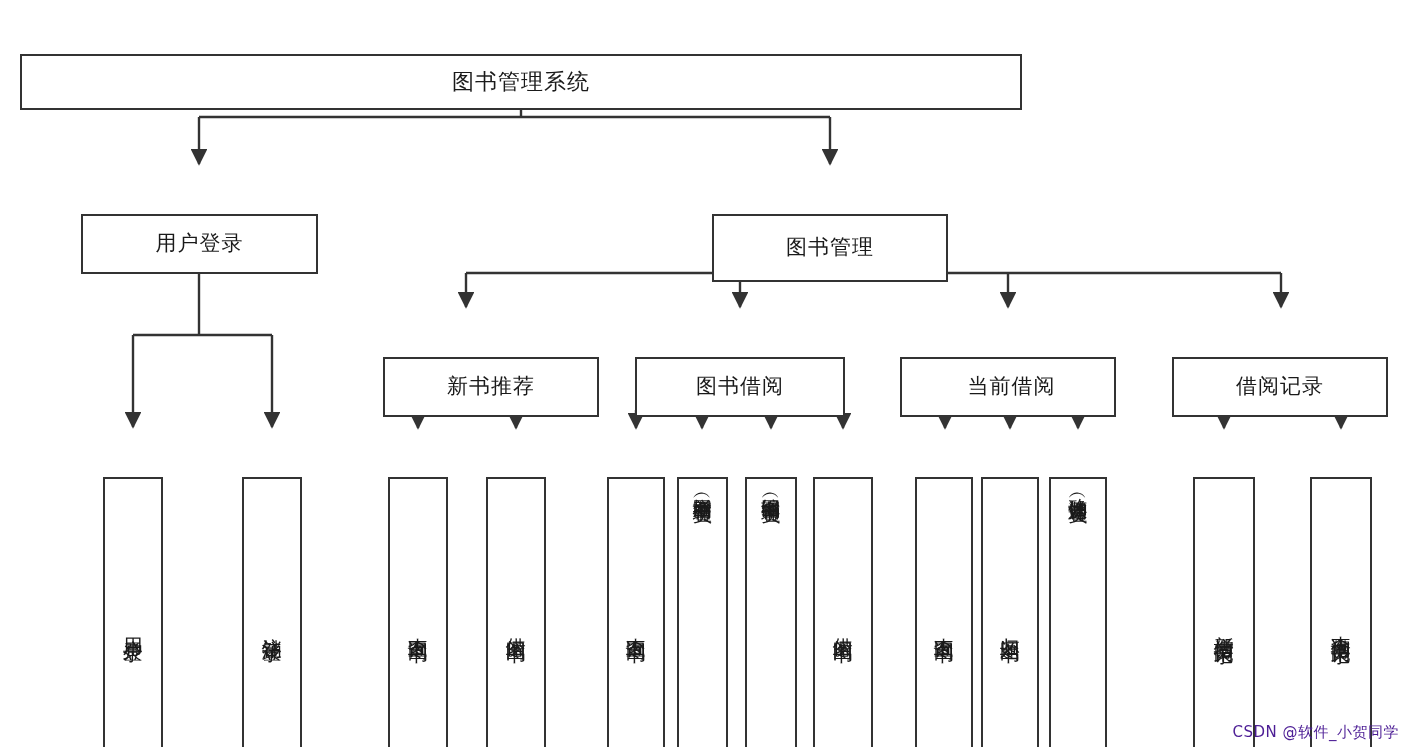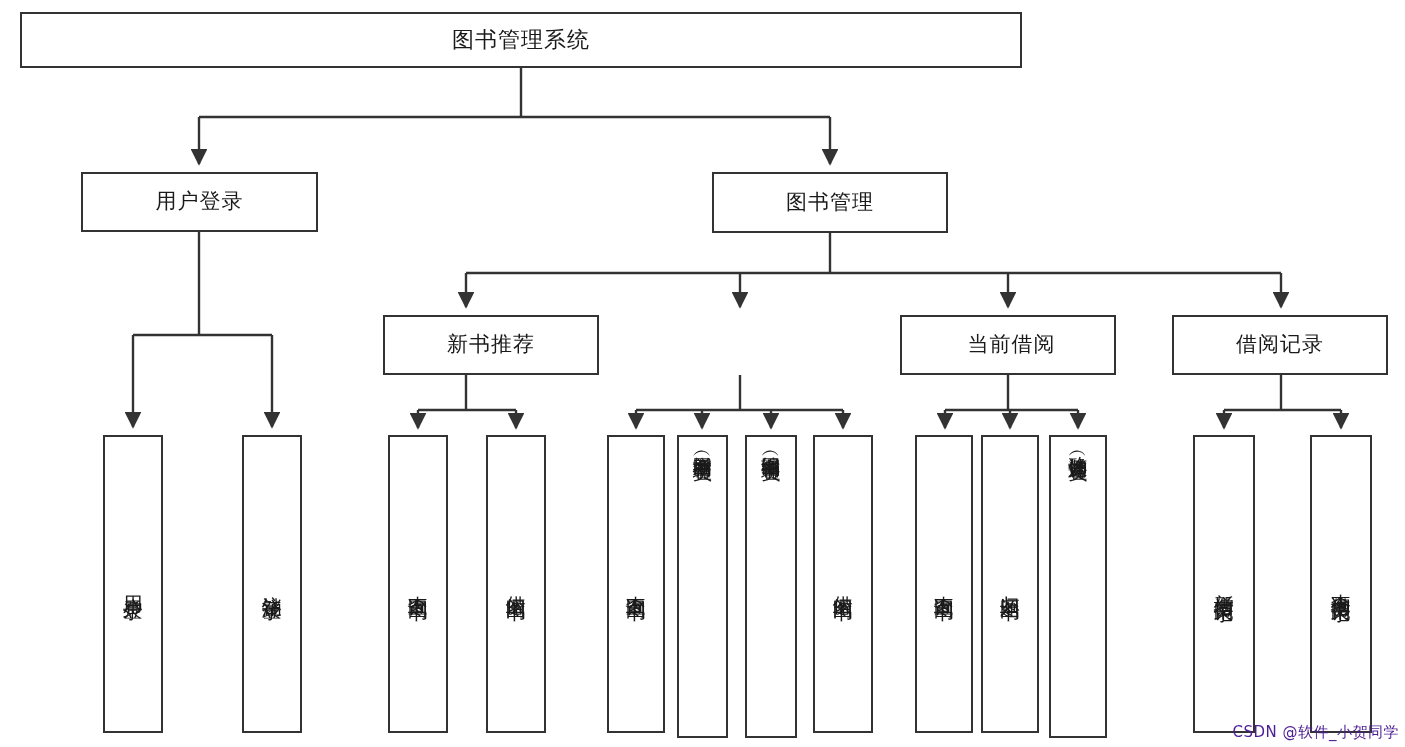--- a/index.html
+++ b/index.html
@@ -28,20 +28,21 @@
   .node {
     position: absolute;
     box-sizing: border-box;
     border: 2px solid #333333;
     background: #ffffff;
     color: #1a1a1a;
     display: flex;
     align-items: center;
     justify-content: center;
     text-align: center;
+    margin-top: 42px;
   }
   .node.horiz {
     font-size: 21px;
     letter-spacing: 1px;
     line-height: 1.2;
   }
   .node.root {
     font-size: 22px;
   }
   .node.vert {
@@ -131,27 +132,30 @@
     </g>
   </svg>
 
   <div class="node horiz root" style="left:20px; top:12px; width:1002px; height:56px;">
     <span>图书管理系统</span>
   </div>
 
   <div class="node horiz" style="left:81px; top:172px; width:237px; height:60px;">
     <span>用户登录</span>
   </div>
-  <div class="node horiz" style="left:712px; top:172px; width:236px; height:61px;">
+  <div class="node horiz" style="left:712px; top:172px; width:236px; height:68px;">
     <span>图书管理</span>
   </div>
 
   <div class="node horiz" style="left:383px; top:315px; width:216px; height:60px;">
     <span>新书推荐</span>
   </div>
+  <div class="node horiz" style="left:635px; top:315px; width:210px; height:60px;">
+    <span>图书借阅</span>
+  </div>
   <div class="node horiz" style="left:900px; top:315px; width:216px; height:60px;padding-left:7px;">
     <span>当前借阅</span>
   </div>
   <div class="node horiz" style="left:1172px; top:315px; width:216px; height:60px;">
     <span>借阅记录</span>
   </div>
 
   <div class="node vert centered" style="left:103px; top:435px; width:60px; height:298px;">
     <span class="vlabel">用户登录</span>
   </div>

